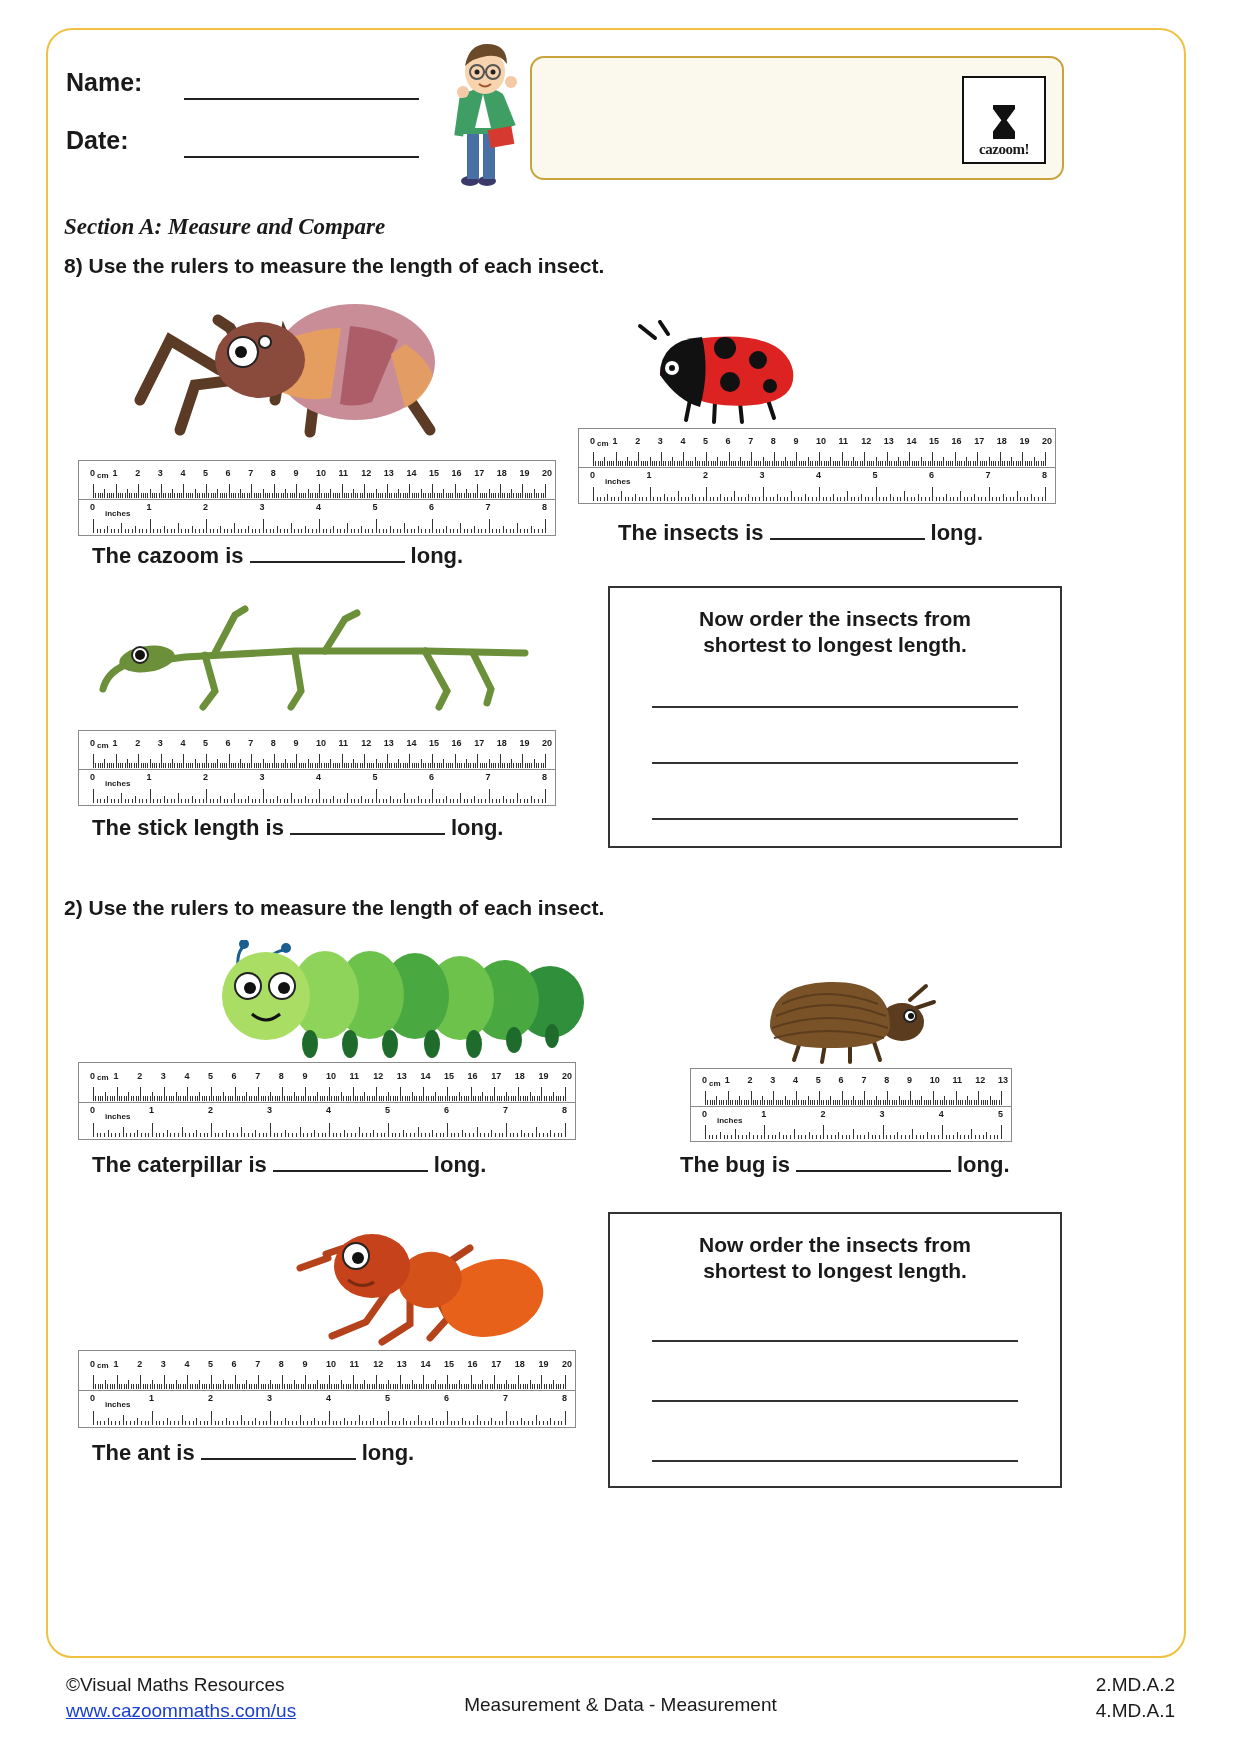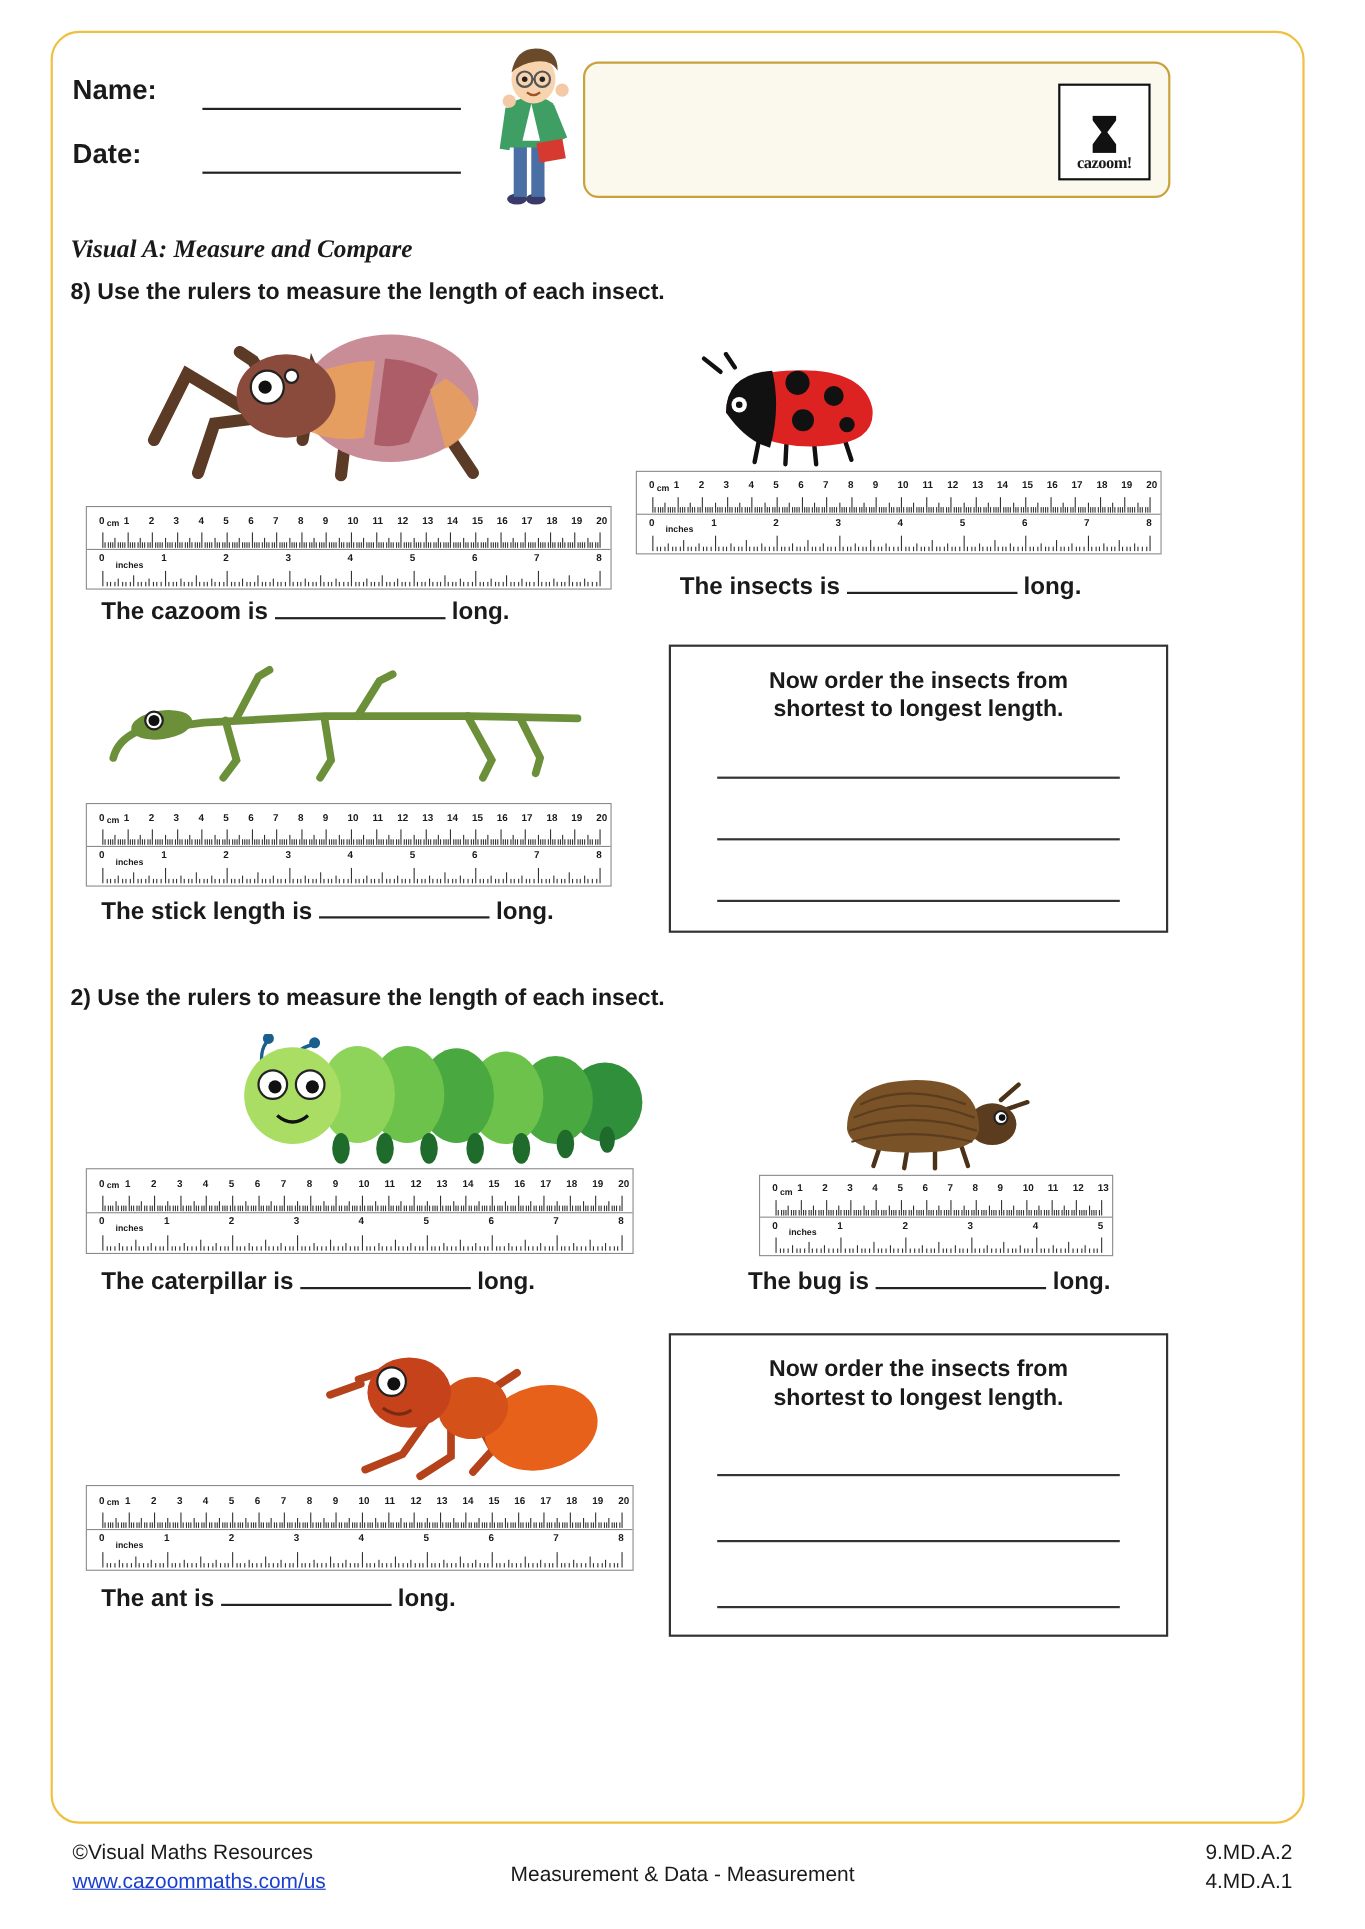--- a/index.html
+++ b/index.html
@@ -75,21 +75,21 @@
   <path d="M42 48 q6 5 12 0" stroke="#a0522d" stroke-width="2" fill="none"></path>
 </svg>
 
 <div class="titlebox">
   <div class="logo">
     <div class="mark"></div>
     <div class="wm">cazoom!</div>
   </div>
 </div>
 
-<div class="sectA">Visual A:  Measure and Compare</div>
+<div class="sectA">Section A:  Measure and Compare</div>
 <div class="q1">8)   Use the rulers to measure the length of each insect.</div>
 <div class="q2">2)   Use the rulers to measure the length of each insect.</div>
 
 <svg style="position:absolute;left:100px;top:280px" width="380" height="170" viewBox="0 0 380 170">
   <g stroke="#5b3a26" stroke-width="11" fill="none" stroke-linecap="round">
     <path d="M120 90 L70 60 L40 120"></path>
       <path d="M135 100 L95 105 L80 150"></path>
     <path d="M200 95 L185 60 L175 120"></path>
       <path d="M215 105 L215 110 L210 152"></path>
     <path d="M250 90 L275 62 L300 120"></path>
@@ -2327,14 +2327,14 @@
     <span>shortest to longest length.</span>
   </div>
   <div class="ob-line" style="top:126px"></div>
   <div class="ob-line" style="top:186px"></div>
   <div class="ob-line" style="top:246px"></div>
 </div>
 
 <div class="ftr-left">©Visual Maths Resources</div>
 <a class="ftr-link" href="#">www.cazoommaths.com/us</a>
 <div class="ftr-center">Measurement &amp; Data - Measurement</div>
-<div class="ftr-r1">9.MD.A.2</div>
+<div class="ftr-r1">2.MD.A.2</div>
 <div class="ftr-r2">4.MD.A.1</div>
 
 </body></html>

